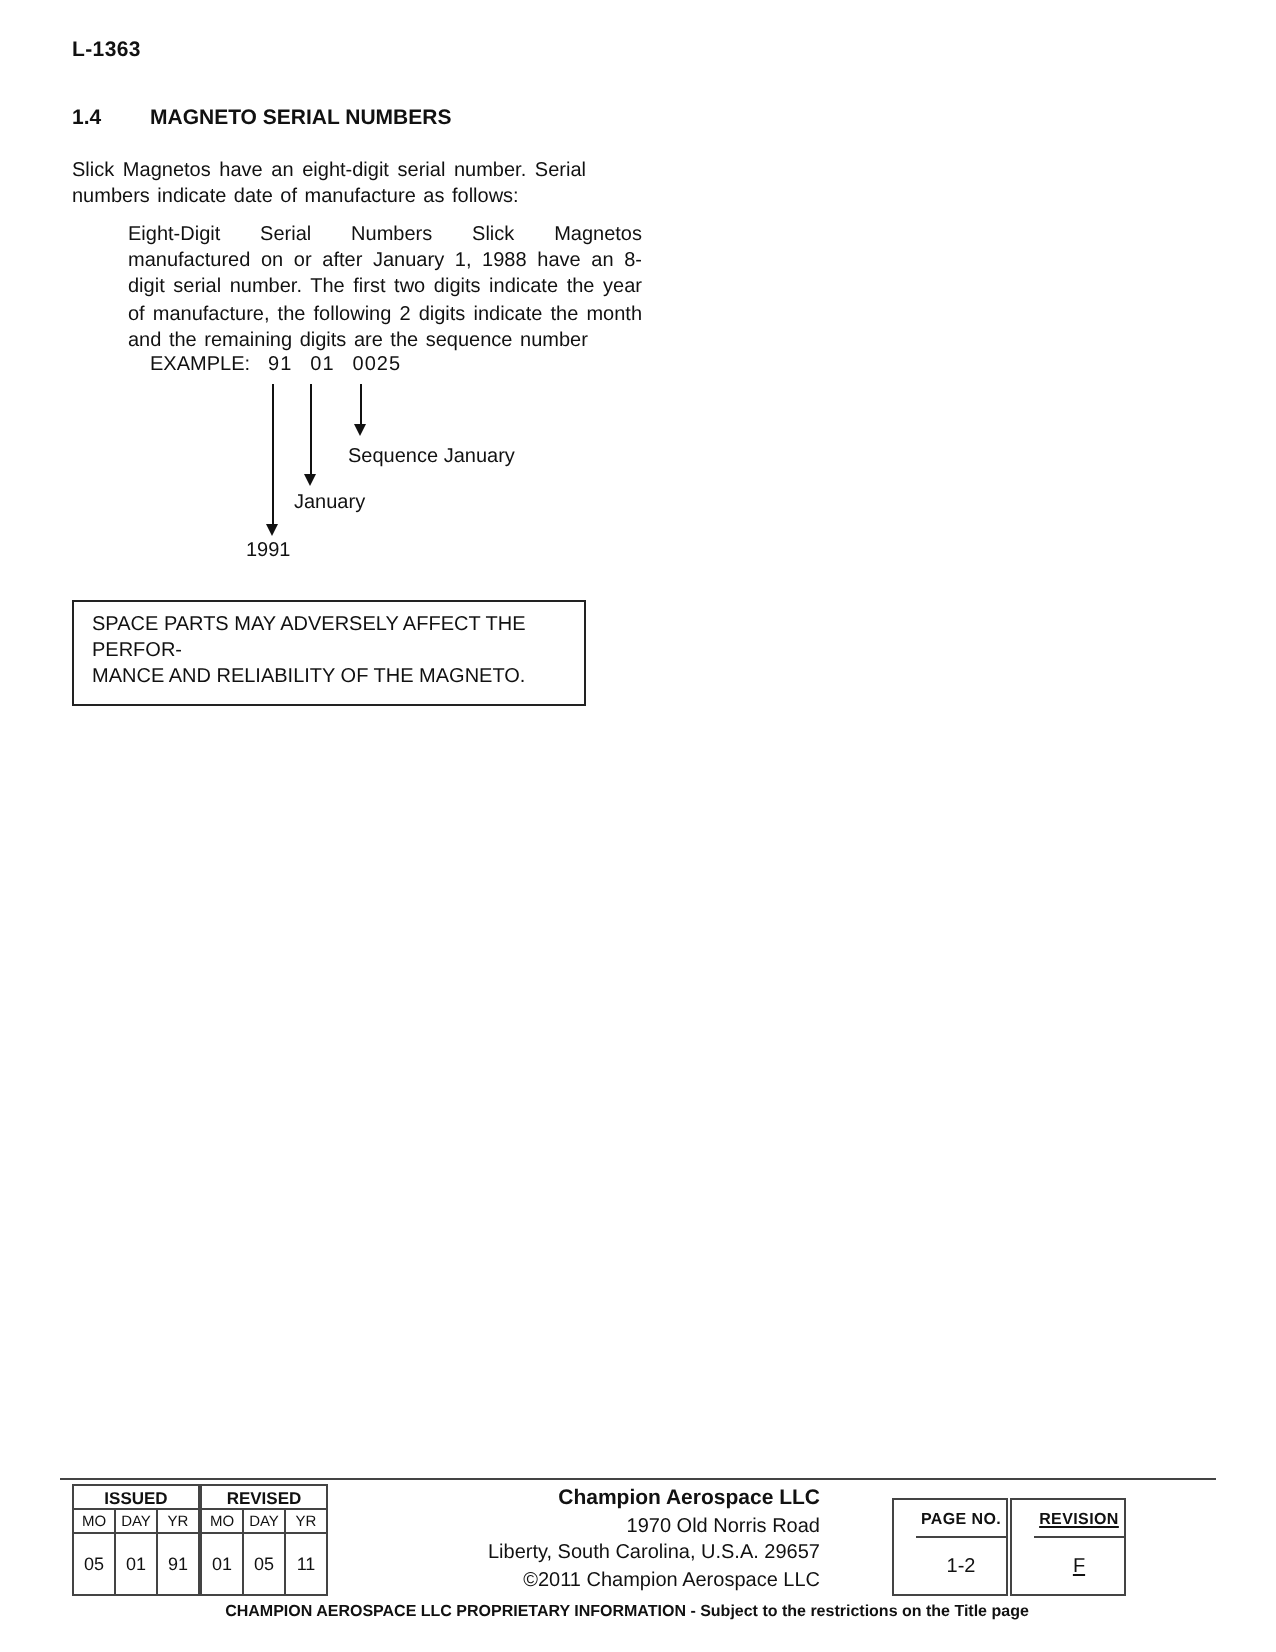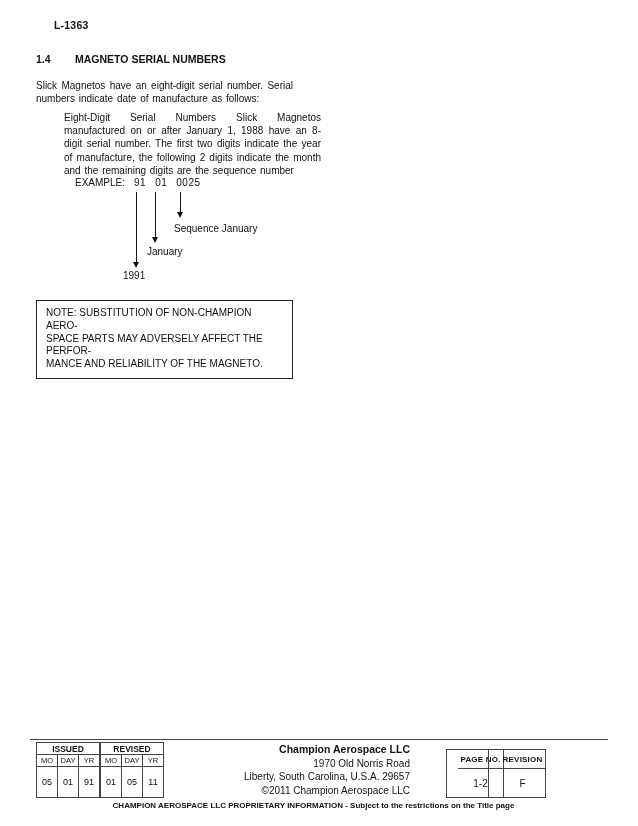--- a/index.html
+++ b/index.html
@@ -4,21 +4,21 @@
 <style>
   * { margin:0; padding:0; box-sizing:border-box; }
   html,body { background:#ffffff; }
   body {
     width:638px; height:826px; position:relative;
     font-family:"Liberation Sans", sans-serif;
     color:#111111; overflow:hidden;
   }
   .abs { position:absolute; }
 
-  .doc-number { top:19px; left:54px; font-size:10.5px; font-weight:bold; letter-spacing:.2px; }
+  .doc-number { top:19px; left:36px; font-size:10.5px; font-weight:bold; letter-spacing:.2px; }
 
   .section-heading { top:53px; left:36px; font-size:10.5px; font-weight:bold; }
   .section-heading .sec-num { display:inline-block; width:39px; }
 
   .para {
     left:36px; width:257px; font-size:10px; line-height:13.2px;
     text-align:justify; word-spacing:1px;
   }
   .p1 { top:79px; }
   .p2 { top:111px;margin-left:28px; }
@@ -56,21 +56,21 @@
 
   .company-block { top:743px; left:180px; width:230px; text-align:right; }
   .company-name { font-size:10.5px; font-weight:bold; line-height:13.5px; }
   .company-line { font-size:10px; line-height:13.5px; }
 
   .info-box {
     position:absolute; top:749px; height:49px; border:1px solid #444;
     display:flex; flex-direction:column;padding-left:11px;
   }
   .page-box { left:446px; width:58px; }
-  .revision-box { left:488px; width:58px; }
+  .revision-box { left:505px; width:58px;text-decoration:underline; }
   .info-header {
     height:19px; border-bottom:1px solid #444;
     font-size:8px; font-weight:bold; display:flex; align-items:center; justify-content:center;
     letter-spacing:.2px;
   }
   .info-value {
     flex:1; font-size:10px; display:flex; align-items:center; justify-content:center;text-align:right;
   }
 
   .proprietary {
@@ -105,21 +105,20 @@
 <div class="arrow" style="left:133px; top:192px; height:76px;">
   <div class="arrow-line"></div>
   <div class="arrow-head"></div>
 </div>
 
 <div class="diagram-label" style="left:174px; top:223px;">Sequence January</div>
 <div class="diagram-label" style="left:147px; top:246px;">January</div>
 <div class="diagram-label" style="left:123px; top:270px;">1991</div>
 
 <div class="abs note-box">
-  <div>NOTE: SUBSTITUTION OF NON-CHAMPION AERO-</div>
   <div>SPACE PARTS MAY ADVERSELY AFFECT THE PERFOR-</div>
   <div>MANCE AND RELIABILITY OF THE MAGNETO.</div>
 </div>
 
 <div class="abs footer-rule"></div>
 
 <table class="date-table issued-table">
   <tbody>
       <tr>
         <th colspan="3">ISSUED</th>

